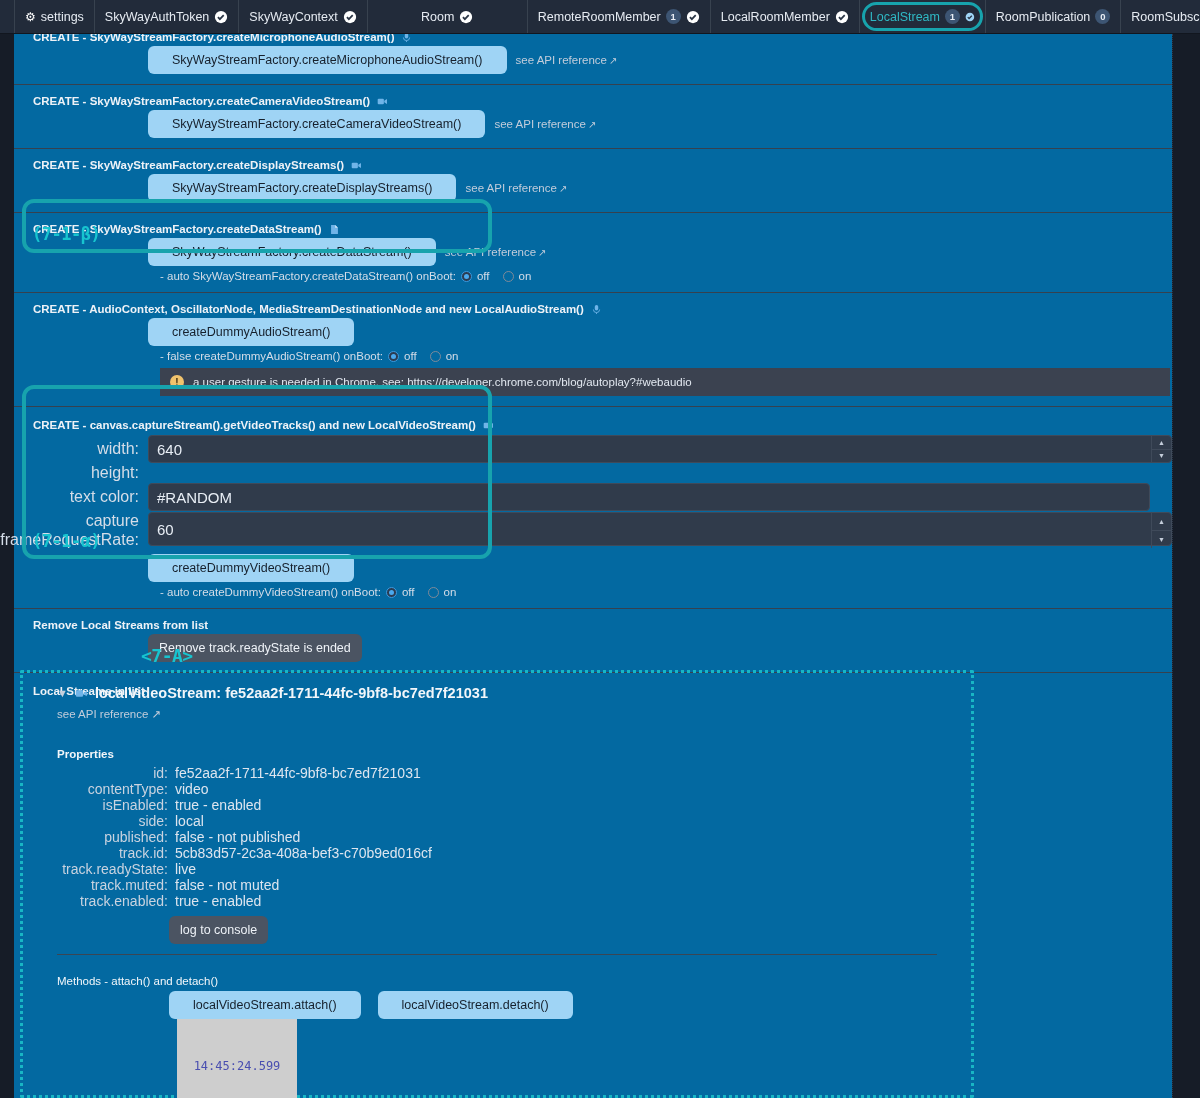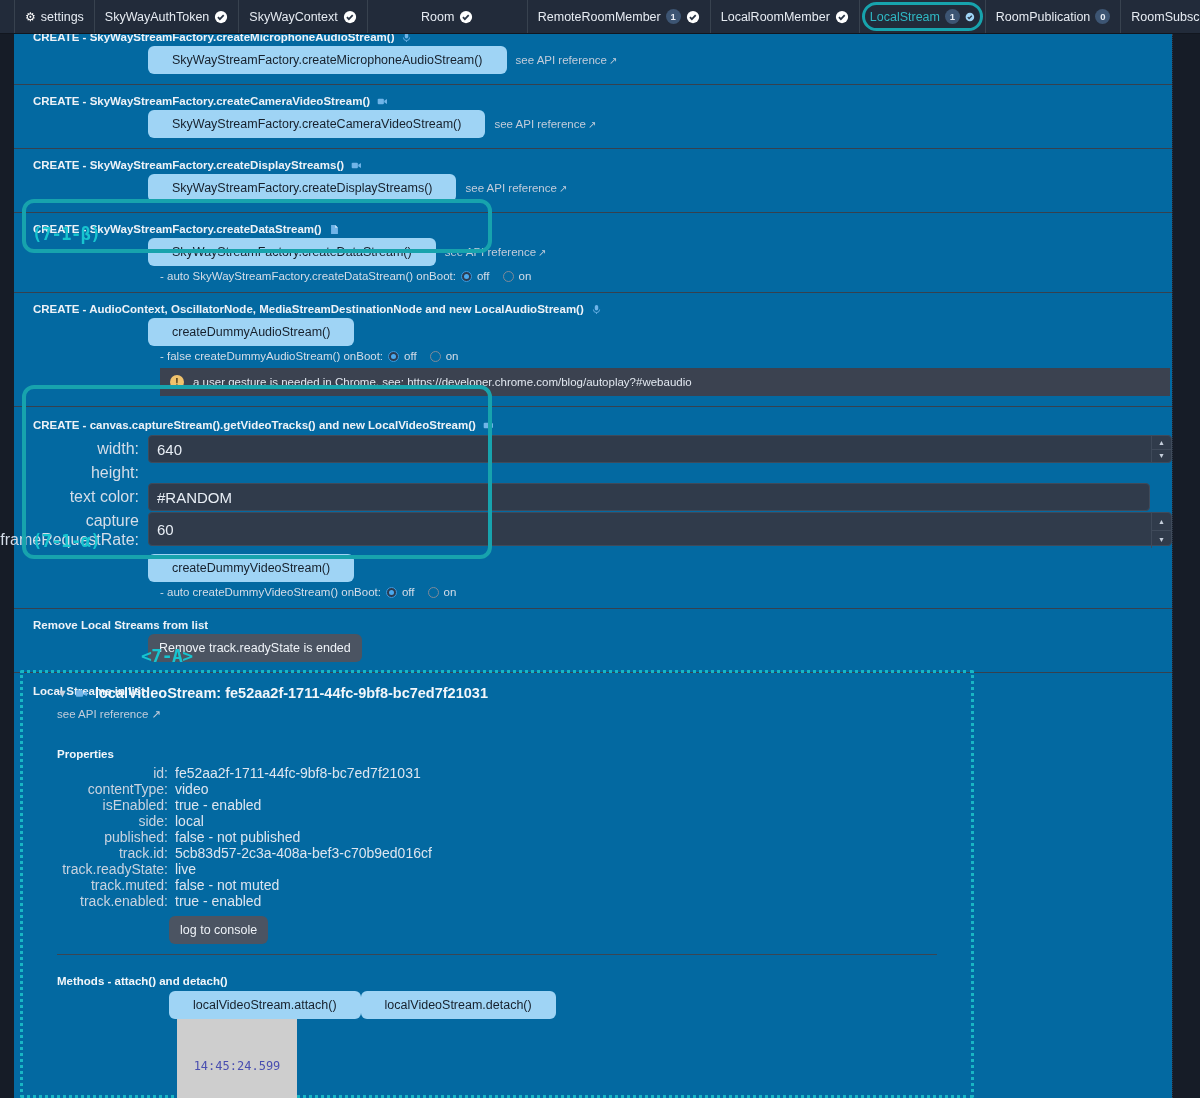--- a/index.html
+++ b/index.html
@@ -169,24 +169,24 @@
   .card-api { font-size: 11.5px; color: #c3cddb; padding: 6px 0 0 34px; }
   .props-title {
     font-size: 11.5px; font-weight: bold; color: #f2f6fa;
     padding: 27px 0 5px 34px;
   }
   .prop { display: flex; font-size: 14px; line-height: 16px; }
   .prop .k { width: 152px; text-align: right; color: #c9d3e0; padding-right: 7px; }
   .prop .v { color: #dde5ef; }
   .logrow { padding-left: 146px; padding-top: 7px; }
   .methods-title {
-    font-size: 11.5px; font-weight: bold; color: #f2f6fa;
+    font-size: 11.5px; font-weight: normal; color: #f2f6fa;
     padding: 20px 0 4px 34px;
   }
-  .methods-row { display: flex; gap: 0; padding-left: 146px; }
+  .methods-row { display: flex; gap: 17px; padding-left: 146px; }
   .videobox {
     margin-left: 154px; margin-top: 0px;
     width: 120px; height: 94px; background: #cecece;
     display: flex; align-items: center; justify-content: center;
     color: #4a4fb0; font-size: 12px; font-family: "DejaVu Sans Mono", monospace;
   }
   .divider { border-top: 1px solid #3b4653; margin: 10px 34px 0 34px; }
 </style>
 </head>
 <body>

